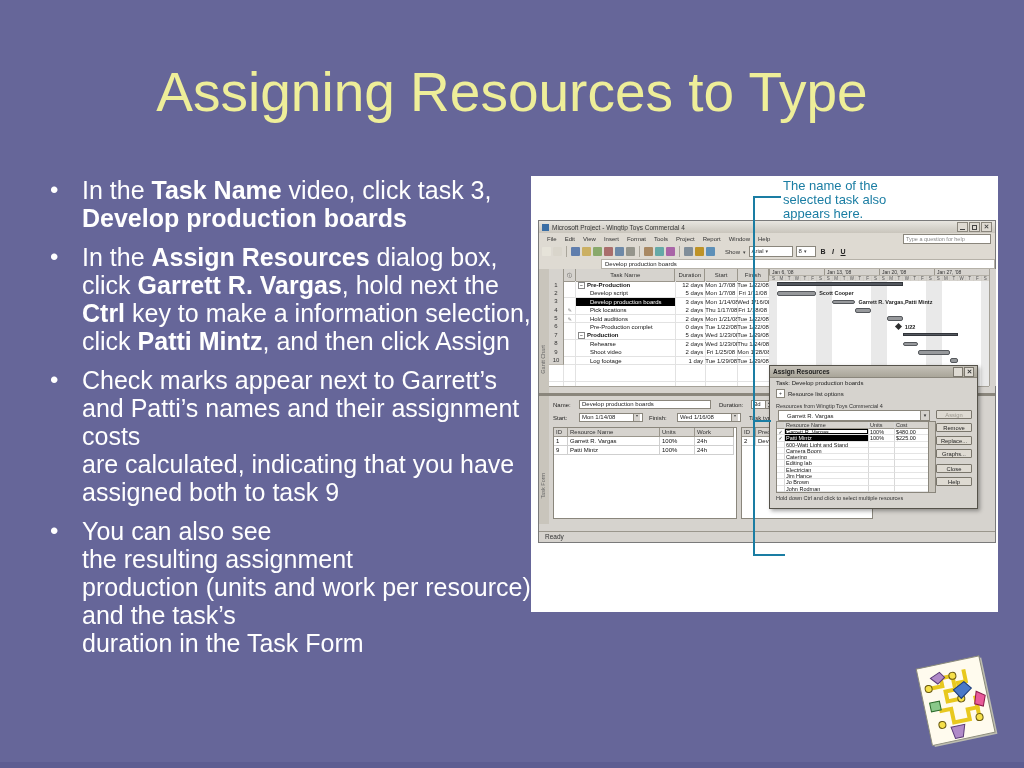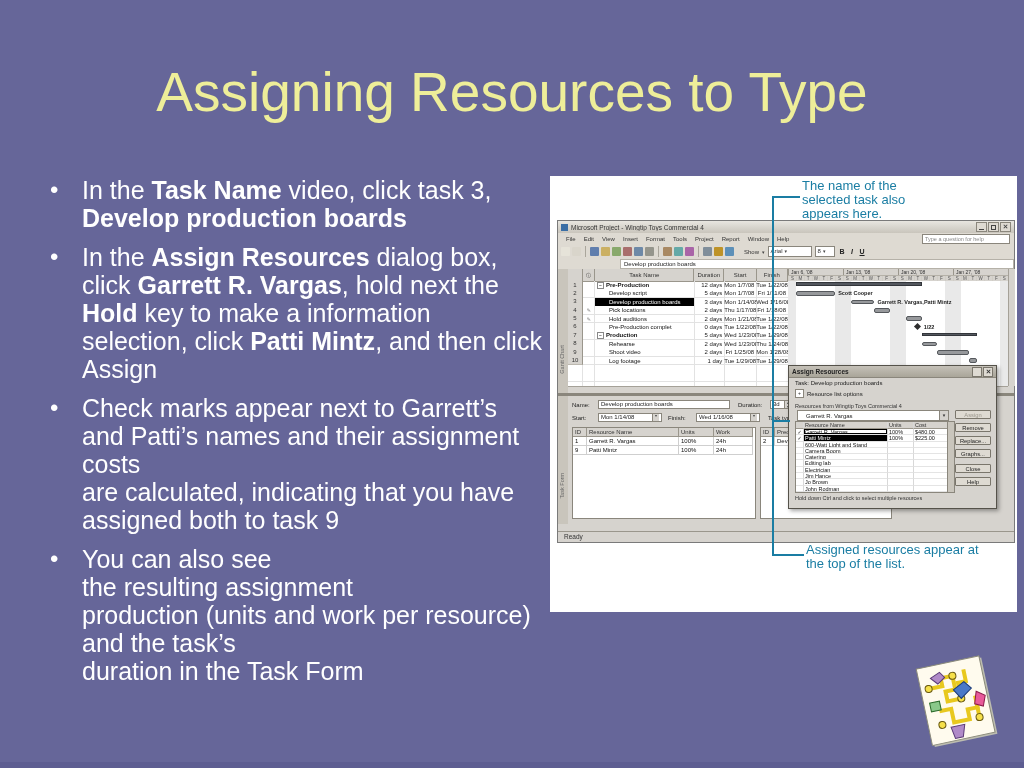--- a/index.html
+++ b/index.html
@@ -11,21 +11,21 @@
   #title{left:0;right:0;top:60px;text-align:center;color:#eeee99;
          font-size:55px;font-weight:400;letter-spacing:0;}
   #bullets{left:38px;top:176px;width:505px;}
   .bullet-item{display:flex;margin-bottom:11px;color:#fff;}
   .bullet-dot{width:32px;min-width:32px;padding-left:12px;font-size:24px;line-height:28px;}
   .bullet-text{font-size:25px;line-height:28px;white-space:pre-wrap;}
   .bullet-text b{font-weight:700;}
   #bottom-strip{left:0;right:0;bottom:0;height:6px;background:#5d5d91;}
 
   
-  #shot{left:550px;top:176px;width:467px;height:436px;background:#ffffff;}
+  #shot{left:531px;top:176px;width:467px;height:436px;background:#ffffff;}
   .co-text{color:#1a7da3;font-size:13px;line-height:14px;font-weight:500;}
   #co-top{left:252px;top:3px;width:125px;}
   #co-bottom{left:256px;top:367px;width:190px;}
   .co-line{background:#1a7da3;z-index:30;}
   #co-v{left:222px;top:20px;width:2px;height:360px;}
   #co-h1{left:222px;top:20px;width:28px;height:2px;}
   #co-h2{left:222px;top:378px;width:32px;height:2px;}
   #co-tick{left:222px;top:244px;width:18px;height:2px;}
 
   
@@ -170,41 +170,40 @@
 <body>
 
 <div class="abs" id="title">Assigning Resources to Type</div>
 <div class="abs" id="bullets">
     <div class="bullet-item">
       <div class="bullet-dot">•</div>
       <div class="bullet-text"><span>In the </span><b>Task Name</b><span> video, click task 3, </span><b>Develop production boards</b></div>
     </div>
     <div class="bullet-item">
       <div class="bullet-dot">•</div>
-      <div class="bullet-text"><span>In the </span><b>Assign Resources</b><span> dialog box, click </span><b>Garrett R. Vargas</b><span>, hold next the </span><b>Hold</b><span> key to make a information selection, click </span><b>Patti Mintz</b><span>, and then click Assign</span></div>
+      <div class="bullet-text"><span>In the </span><b>Assign Resources</b><span> dialog box, click </span><b>Garrett R. Vargas</b><span>, hold next the </span><b>Ctrl</b><span> key to make a information selection, click </span><b>Patti Mintz</b><span>, and then click Assign</span></div>
     </div>
     <div class="bullet-item">
       <div class="bullet-dot">•</div>
       <div class="bullet-text"><span>Check marks appear next to Garrett’s and Patti’s names and their assignment costs
 are calculated, indicating that you have assigned both to task 9</span></div>
     </div>
     <div class="bullet-item">
       <div class="bullet-dot">•</div>
       <div class="bullet-text"><span>You can also see
 the resulting assignment
 production (units and work per resource) and the task’s
 duration in the Task Form</span></div>
     </div>
   </div>
 <div class="abs" id="bottom-strip"></div>
 
 <div class="abs" id="shot">
 
   <div class="abs co-text" id="co-top">The name of the selected task also appears here.</div>
-  <div class="abs co-text" id="co-bottom">Assigned resources appear at the top of the list.</div>
   <div class="abs co-line" id="co-v"></div>
   <div class="abs co-line" id="co-h1"></div>
   <div class="abs co-line" id="co-h2"></div>
   <div class="abs co-line" id="co-tick"></div>
 
   <div class="abs" id="pwin">
     <div class="abs" id="ptitle">
       <span class="appico"></span>
       <span class="t">Microsoft Project - Wingtip Toys Commercial 4</span>
       <span class="winbtns">

